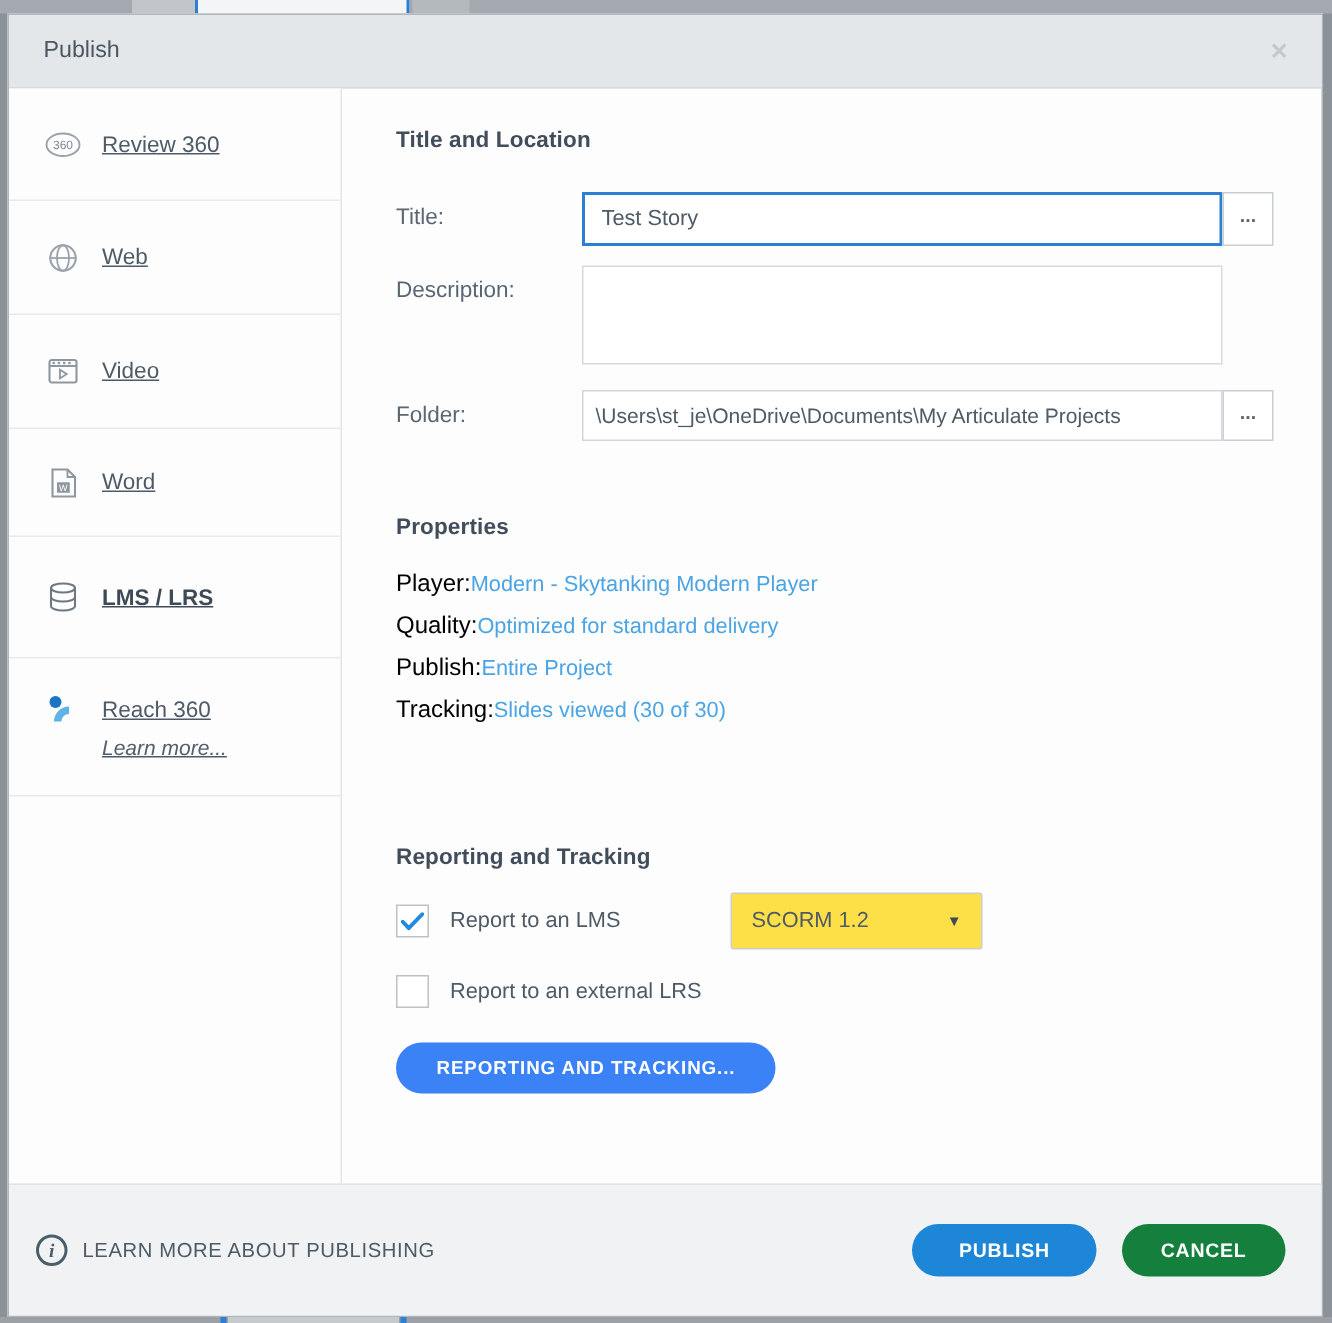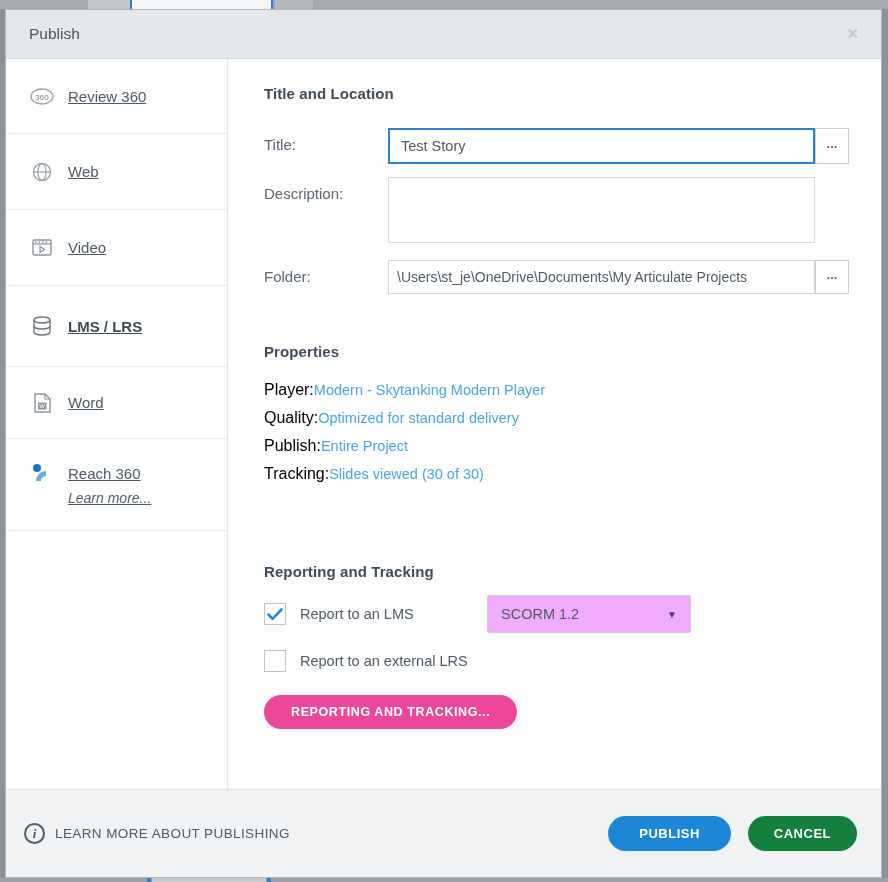--- a/index.html
+++ b/index.html
@@ -78,27 +78,27 @@
   .prop-row .flabel { padding-top:0; }
   .prop-link { font-size:14.5px; color:#4ba4e4; cursor:pointer; text-decoration:none; }
 
   .chk-row { display:flex; align-items:center; }
   .checkbox {
     width:22px; height:22px; background:#fff; border:1px solid #bcc2c8;
     display:flex; align-items:center; justify-content:center; cursor:pointer; flex:0 0 22px;
   }
   .chk-label { font-size:14.5px; color:#4e5a66; margin-left:14px; }
   .dropdown {
-    width:204px; height:38px; border:1px solid #c9ced3; background:#f0abfc; border-radius:2px;
+    width:168px; height:38px; border:1px solid #c9ced3; background:#fde047; border-radius:2px;
     display:flex; align-items:center; justify-content:space-between;
     padding:0 13px; font-size:14.5px; color:#4e5a66; cursor:pointer;text-align:right;
   }
   .dropdown .caret { font-size:10px; color:#3f4a55; }
   .pill-btn {
-    height:34px; border:none; border-radius:17px; background:#ec4899; color:#fff;
+    height:34px; border:none; border-radius:17px; background:#3b82f6; color:#fff;
     font-family:"Liberation Sans", sans-serif; font-size:12.5px; font-weight:bold;
     letter-spacing:0.6px; padding:0 27px; cursor:pointer;
   }
 
   
   .footer {
     flex:0 0 88px; background:#f0f2f3; border-top:1px solid #e1e4e7;
     display:flex; align-items:center; justify-content:space-between; padding:0 24px 0 18px;
   }
   .learn-more { display:flex; align-items:center; gap:10px; cursor:pointer; }
@@ -171,41 +171,41 @@
             <rect x="3" y="2.2" width="1.6" height="1.6" fill="#8e979f"></rect>
             <rect x="6.5" y="2.2" width="1.6" height="1.6" fill="#8e979f"></rect>
             <rect x="10" y="2.2" width="1.6" height="1.6" fill="#8e979f"></rect>
             <rect x="13.5" y="2.2" width="1.6" height="1.6" fill="#8e979f"></rect>
             <path d="M8 7.5 L12.5 10.4 L8 13.3 Z" fill="none" stroke="#8e979f" stroke-width="1.2"></path>
           </svg>
         </span>
         <span>Video</span>
       </div>
 
-      <div class="side-item selected" style="flex:0 0 81px;">
-        <span class="ic">
-          <svg width="20" height="20" viewBox="0 0 20 20">
-            <ellipse cx="10" cy="4" rx="8" ry="3" fill="none" stroke="#6e7882" stroke-width="1.4"></ellipse>
-            <path d="M2 4 V10 C2 11.7 5.6 13 10 13 C14.4 13 18 11.7 18 10 V4" fill="none" stroke="#6e7882" stroke-width="1.4"></path>
-            <path d="M2 10 V16 C2 17.7 5.6 19 10 19 C14.4 19 18 17.7 18 16 V10" fill="none" stroke="#6e7882" stroke-width="1.4"></path>
-          </svg>
-        </span>
-        <span>LMS / LRS</span>
-      </div>
-
       <div class="side-item" style="flex:0 0 72px;">
         <span class="ic">
           <svg width="17" height="20" viewBox="0 0 17 20">
             <path d="M1 1 H11 L16 6 V19 H1 Z" fill="none" stroke="#8e979f" stroke-width="1.4"></path>
             <path d="M11 1 V6 H16" fill="none" stroke="#8e979f" stroke-width="1.2"></path>
             <rect x="4" y="9.5" width="8.5" height="7" fill="#8e979f"></rect>
             <text x="8.2" y="15.4" text-anchor="middle" font-size="6" fill="#ffffff" font-family="Liberation Sans, sans-serif">W</text>
           </svg>
         </span>
         <span>Word</span>
+      </div>
+
+      <div class="side-item selected" style="flex:0 0 81px;">
+        <span class="ic">
+          <svg width="20" height="20" viewBox="0 0 20 20">
+            <ellipse cx="10" cy="4" rx="8" ry="3" fill="none" stroke="#6e7882" stroke-width="1.4"></ellipse>
+            <path d="M2 4 V10 C2 11.7 5.6 13 10 13 C14.4 13 18 11.7 18 10 V4" fill="none" stroke="#6e7882" stroke-width="1.4"></path>
+            <path d="M2 10 V16 C2 17.7 5.6 19 10 19 C14.4 19 18 17.7 18 16 V10" fill="none" stroke="#6e7882" stroke-width="1.4"></path>
+          </svg>
+        </span>
+        <span>LMS / LRS</span>
       </div>
 
       <div class="side-item reach" style="flex:0 0 92px;">
         <span class="reach-row">
           <span class="ic">
             <svg width="20" height="20" viewBox="0 0 20 20">
               <circle cx="5" cy="5" r="4" fill="#1b74c4"></circle>
               <path d="M4 18 C4 12.5 8.5 8 14 8 L14 13 C11.2 13 9 15.2 9 18 Z" fill="#5fb2e8"></path>
             </svg>
           </span>

